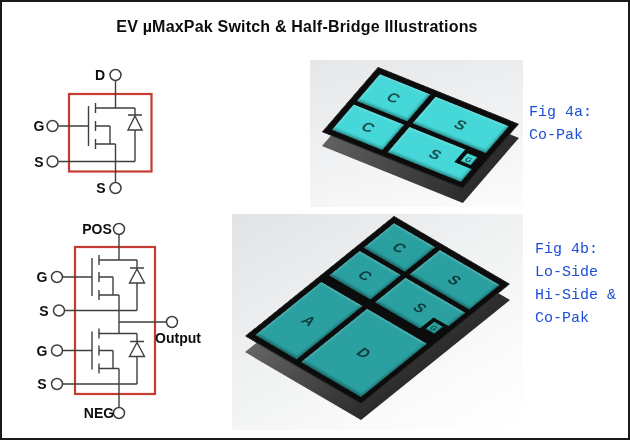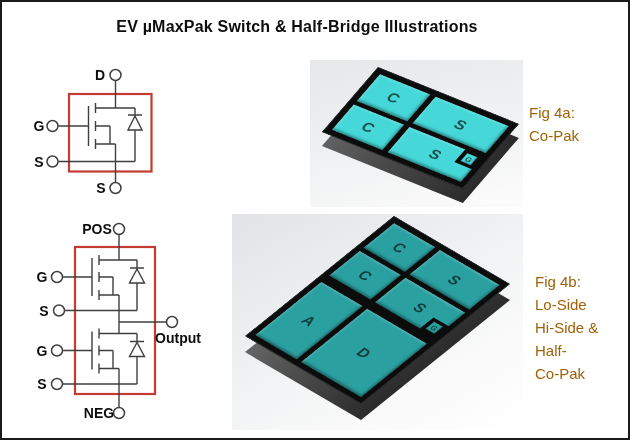--- a/index.html
+++ b/index.html
@@ -43,21 +43,21 @@
   .pad{
     position:absolute;display:flex;align-items:center;justify-content:center;
     font-weight:600;font-size:21px;
     box-shadow:inset -2px -3px 4px rgba(0,0,0,0.35),inset 2px 2px 3px rgba(255,255,255,0.22);
   }
   .teal-a{background:#46d8d8;color:#1d4f4f;}
   .teal-b{background:#2ba0a1;color:#0f3c3c;}
   .gnotch{position:absolute;background:#0c0c0c;display:flex;align-items:center;justify-content:center;}
   .gpad{width:15px;height:15px;display:flex;align-items:center;justify-content:center;
         font-size:11px;font-weight:600;box-shadow:inset -1px -1px 2px rgba(0,0,0,0.4);}
-  .caption{position:absolute;font-size:15px;line-height:23px;color:#a16207;}
+  .caption{position:absolute;font-size:15px;line-height:23px;color:#1d4ed8;font-family:Liberation Mono, monospace;}
 </style>
 </head>
 <body>
 
 <div class="frame">
 
   <div class="title">EV µMaxPak Switch &amp; Half-Bridge Illustrations</div>
 
   <svg style="left:0;top:52px" width="230" height="150" viewBox="0 52 230 150">
     <rect class="redbox" x="67" y="92" width="82.5" height="77.5"></rect>
@@ -139,21 +139,20 @@
       <div class="pad teal-b" style="left:88px;top:69px;width:103px;height:53px">
           <span>S</span>
         <div class="gnotch" style="right:-1px;bottom:-1px;width:27px;height:25px">
           <div class="gpad teal-b">G</div>
         </div>
       </div>
       <div class="pad teal-b" style="left:9px;top:136px;width:71px;height:115px">A</div>
       <div class="pad teal-b" style="left:88px;top:136px;width:103px;height:115px">D</div>
     </div>
   </div>
-  <div class="caption" style="left:533px;top:268px">
+  <div class="caption" style="left:533px;top:236px">
     <div>Fig 4b:</div>
     <div>Lo-Side</div>
     <div>Hi-Side &amp;</div>
-    <div>Half-</div>
     <div>Co-Pak</div>
   </div>
 
 </div>
 
 </body></html>

